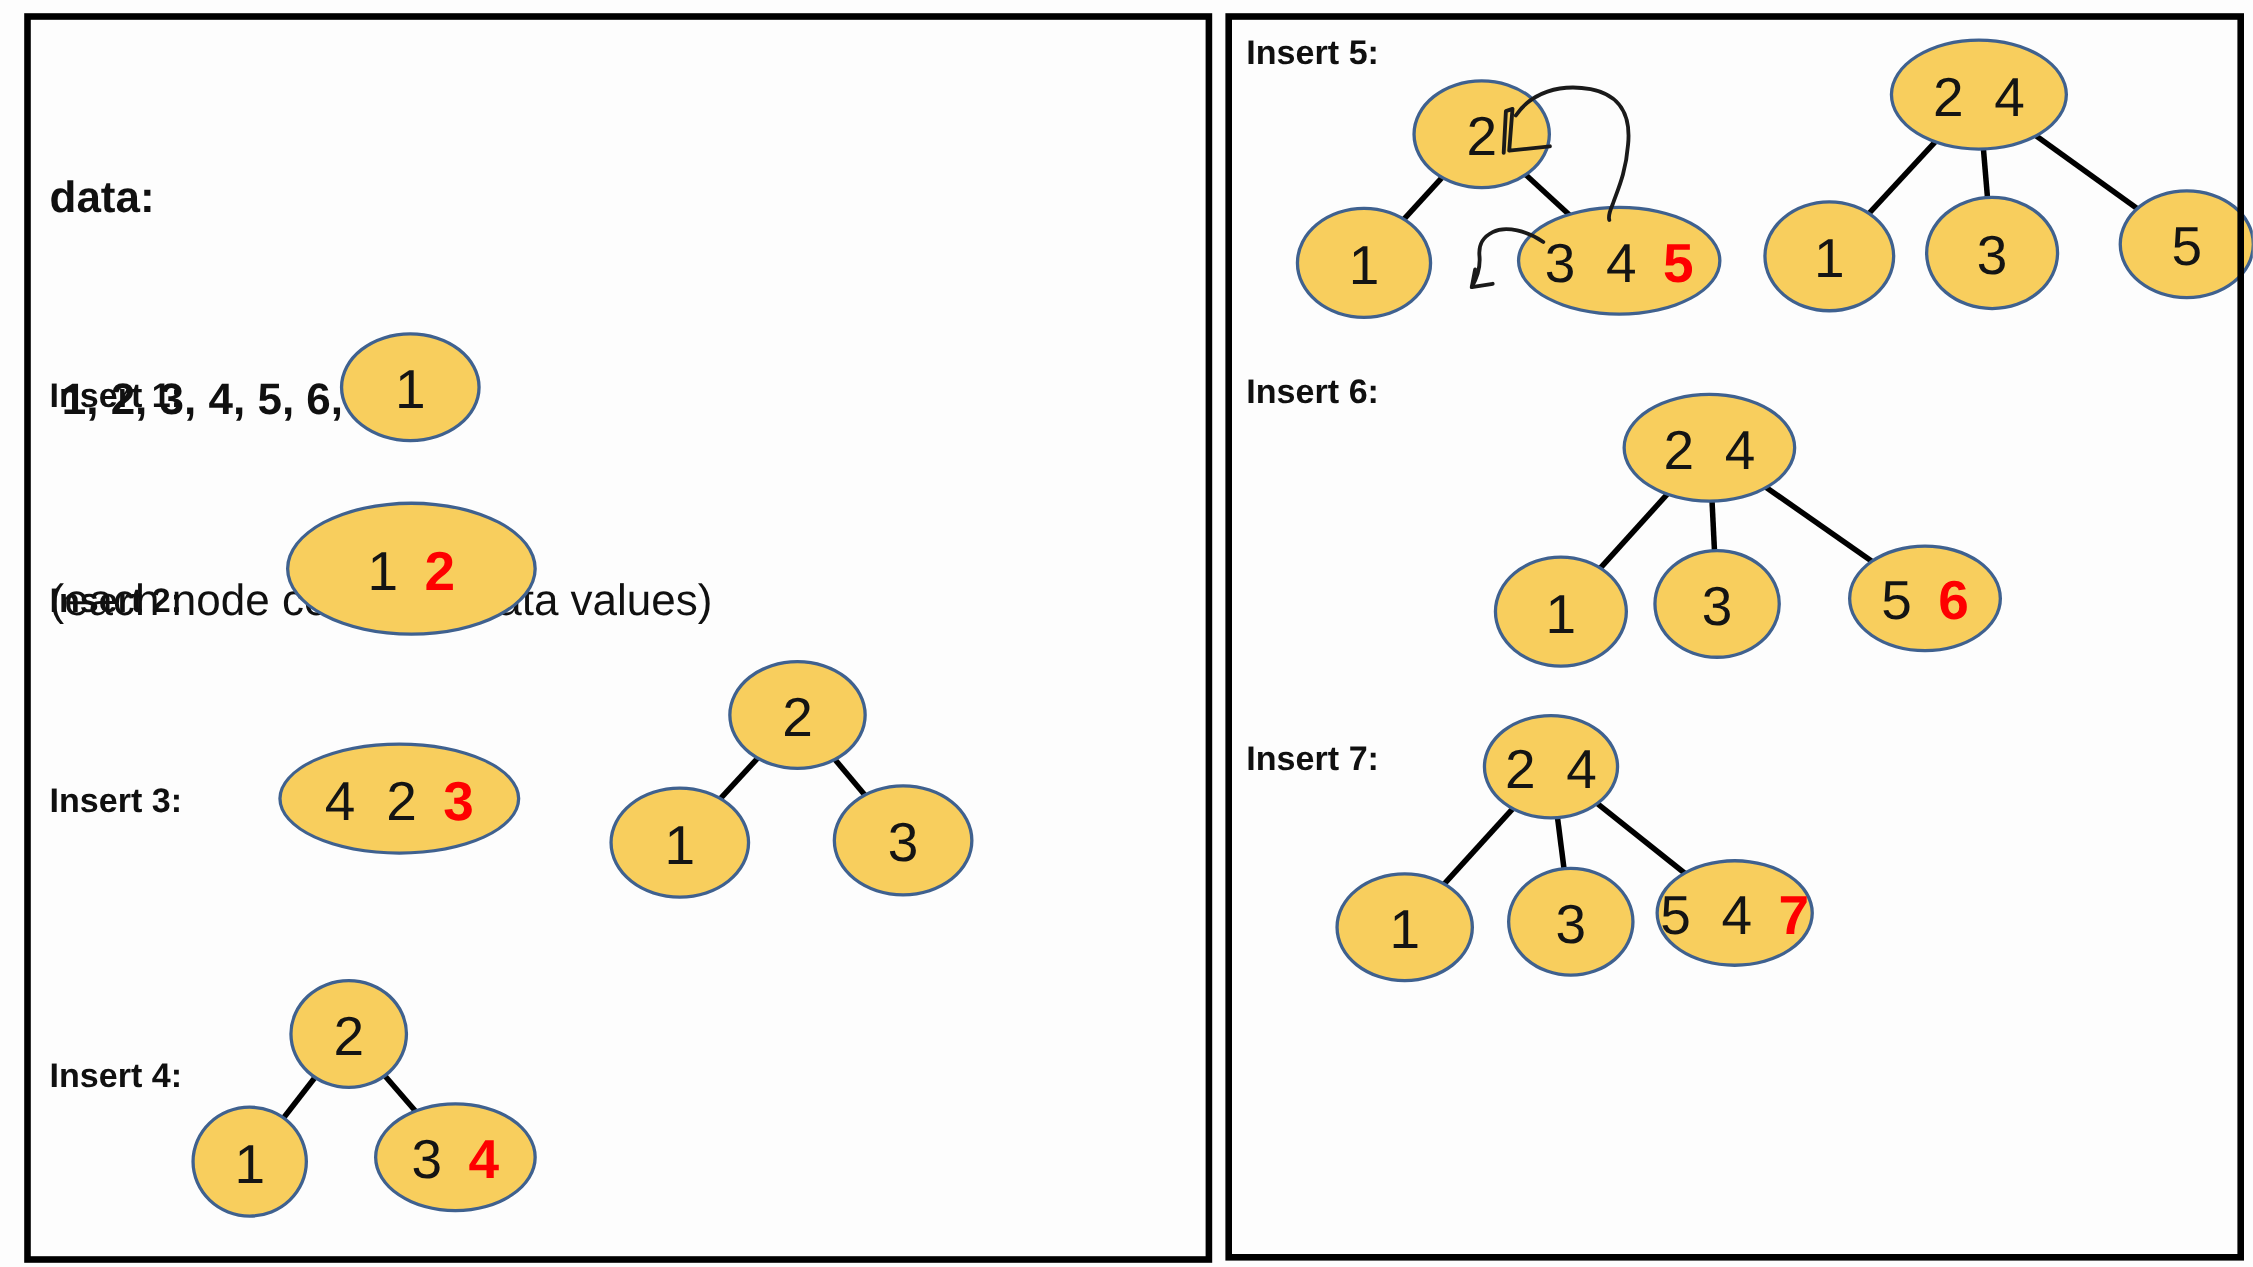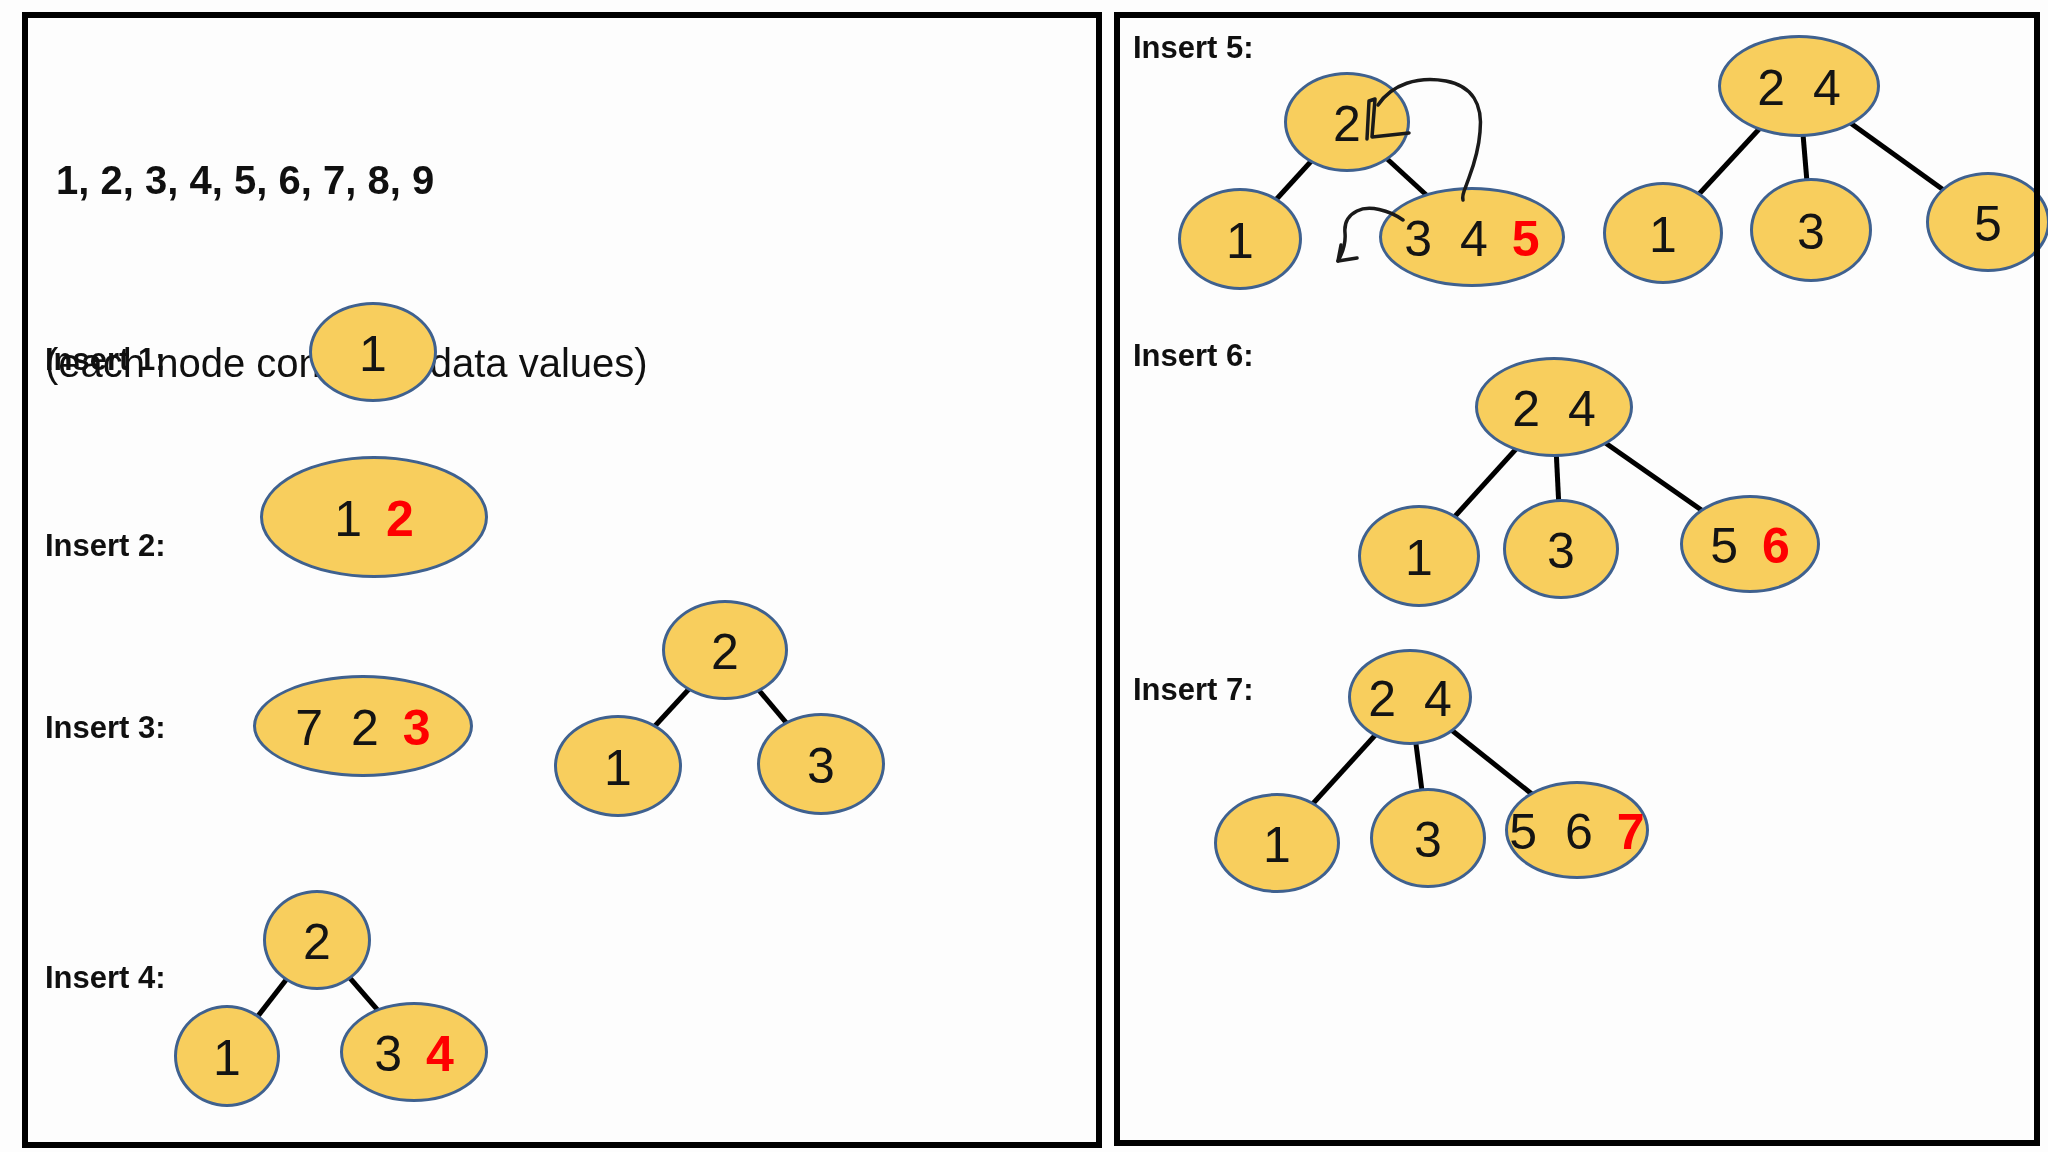--- a/index.html
+++ b/index.html
@@ -55,20 +55,21 @@
     <line x1="1410" y1="697" x2="1277" y2="843"></line>
     <line x1="1410" y1="697" x2="1428" y2="838"></line>
     <line x1="1410" y1="697" x2="1577" y2="830"></line>
   </g>
 </svg>
 
 <div class="panel" style="left:22px;top:12px;width:1080px;height:1136px;"></div>
 <div class="panel" style="left:1114px;top:12px;width:926px;height:1134px;"></div>
 
 <div class="title-block">
+  <div>data:</div>
   <div> 1, 2, 3, 4, 5, 6, 7, 8, 9</div>
   <div class="title-line4"><span>(each node contain </span><span class="b">2</span><span> data values)</span></div>
 </div>
 
 <div class="step-label" style="left:45px;top:342px;">Insert 1:</div>
 <div class="step-label" style="left:45px;top:528px;">Insert 2:</div>
 <div class="step-label" style="left:45px;top:710px;">Insert 3:</div>
 <div class="step-label" style="left:45px;top:960px;">Insert 4:</div>
 <div class="step-label" style="left:1133px;top:30px;">Insert 5:</div>
 <div class="step-label" style="left:1133px;top:338px;">Insert 6:</div>
@@ -78,21 +79,21 @@
     <span class="black">1</span>
     <span class="red"></span>
   </div>
 
 <div class="node" style="left:260px;top:456px;width:228px;height:122px;">
     <span class="black">1</span>
     <span class="red">2</span>
   </div>
 
 <div class="node" style="left:253px;top:675px;width:220px;height:102px;">
-    <span class="black">7 2</span>
+    <span class="black">4 2</span>
     <span class="red">3</span>
   </div>
 <div class="node" style="left:662px;top:600px;width:126px;height:100px;">
     <span class="black">2</span>
     <span class="red"></span>
   </div>
 <div class="node" style="left:554px;top:715px;width:128px;height:102px;">
     <span class="black">1</span>
     <span class="red"></span>
   </div>
@@ -167,21 +168,21 @@
   </div>
 <div class="node" style="left:1214px;top:793px;width:126px;height:100px;">
     <span class="black">1</span>
     <span class="red"></span>
   </div>
 <div class="node" style="left:1370px;top:788px;width:116px;height:100px;">
     <span class="black">3</span>
     <span class="red"></span>
   </div>
 <div class="node" style="left:1505px;top:781px;width:144px;height:98px;">
-    <span class="black">5 6</span>
+    <span class="black">5 4</span>
     <span class="red">7</span>
   </div>
 
 <svg id="ink" width="2048" height="1152">
   <g fill="none" stroke="#1a1a1a" stroke-width="3.5" stroke-linecap="round" stroke-linejoin="round">
     <path d="M1367,139 L1369,101 L1375,99 L1372,137 L1409,133"></path>
     <path d="M1378,105 C1392,84 1418,76 1446,81 C1472,86 1483,104 1480,132 C1478,158 1470,174 1466,186 C1463,193 1462,197 1463,200"></path>
     <path d="M1403,220 C1389,210 1369,205 1357,211 C1347,216 1344,223 1345,233 C1346,244 1343,252 1338,261"></path>
     <path d="M1338,261 L1357,258 M1338,261 L1341,245"></path>
   </g>

